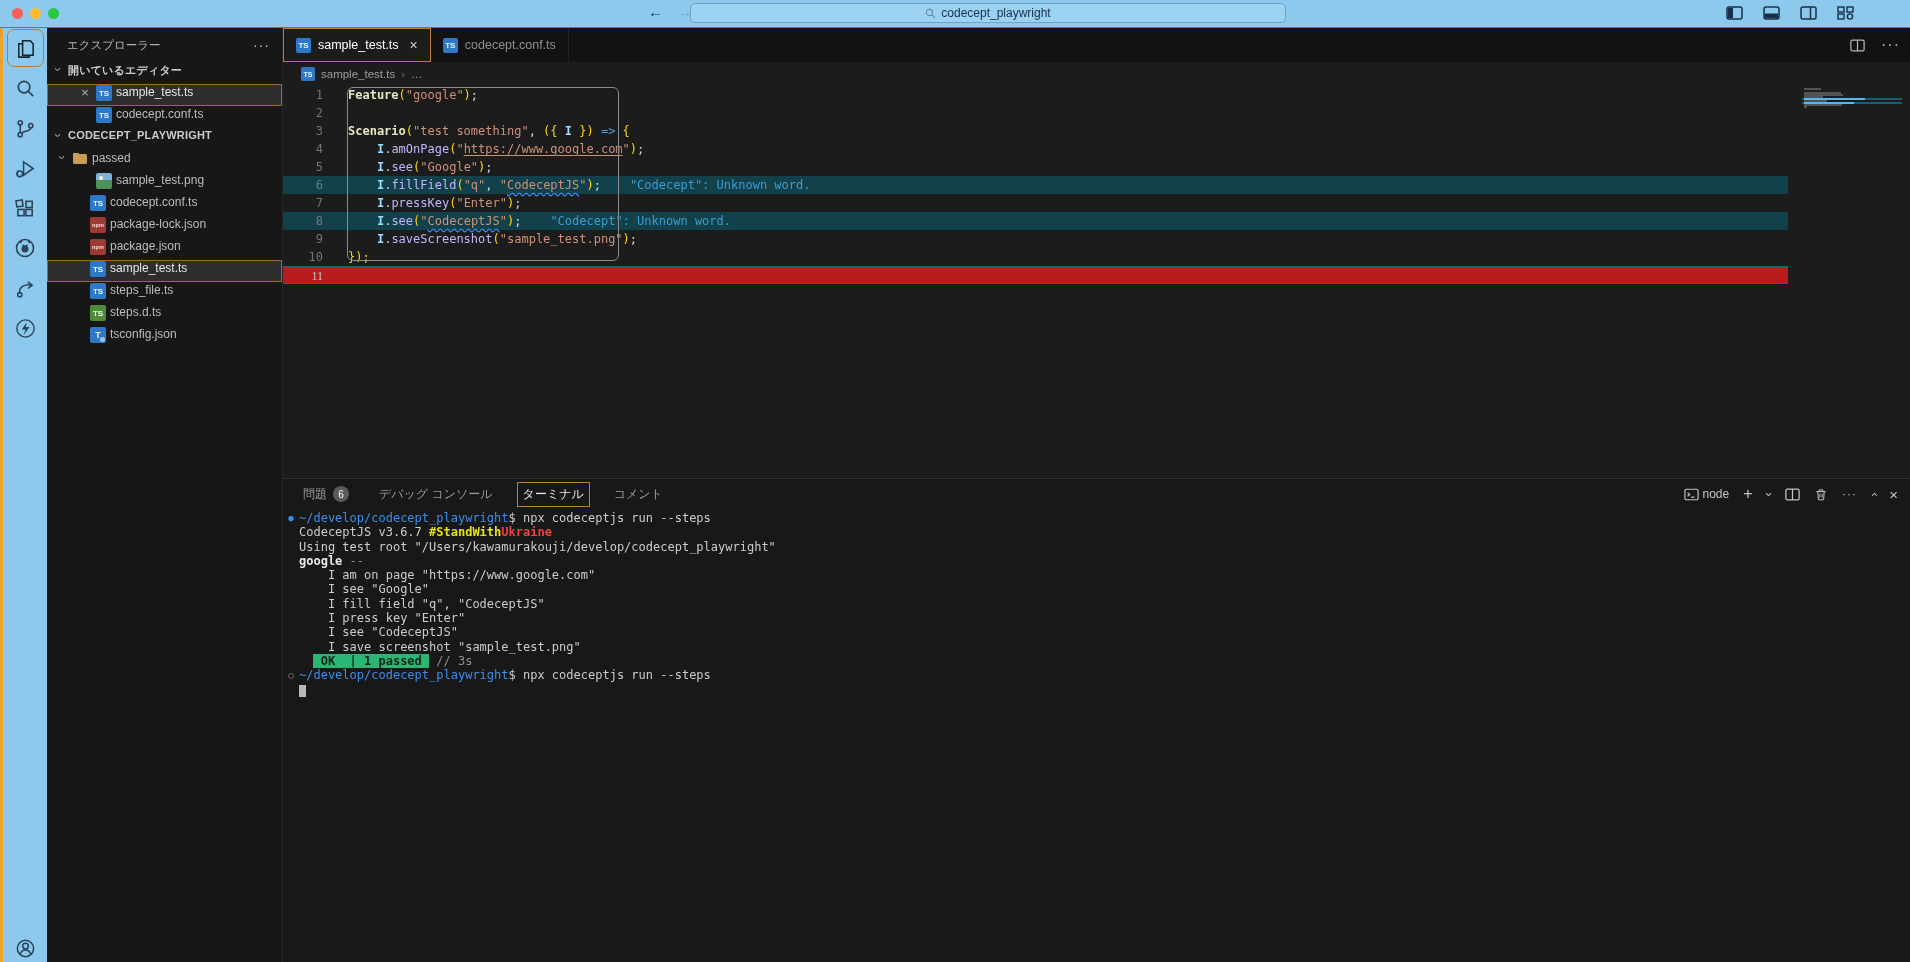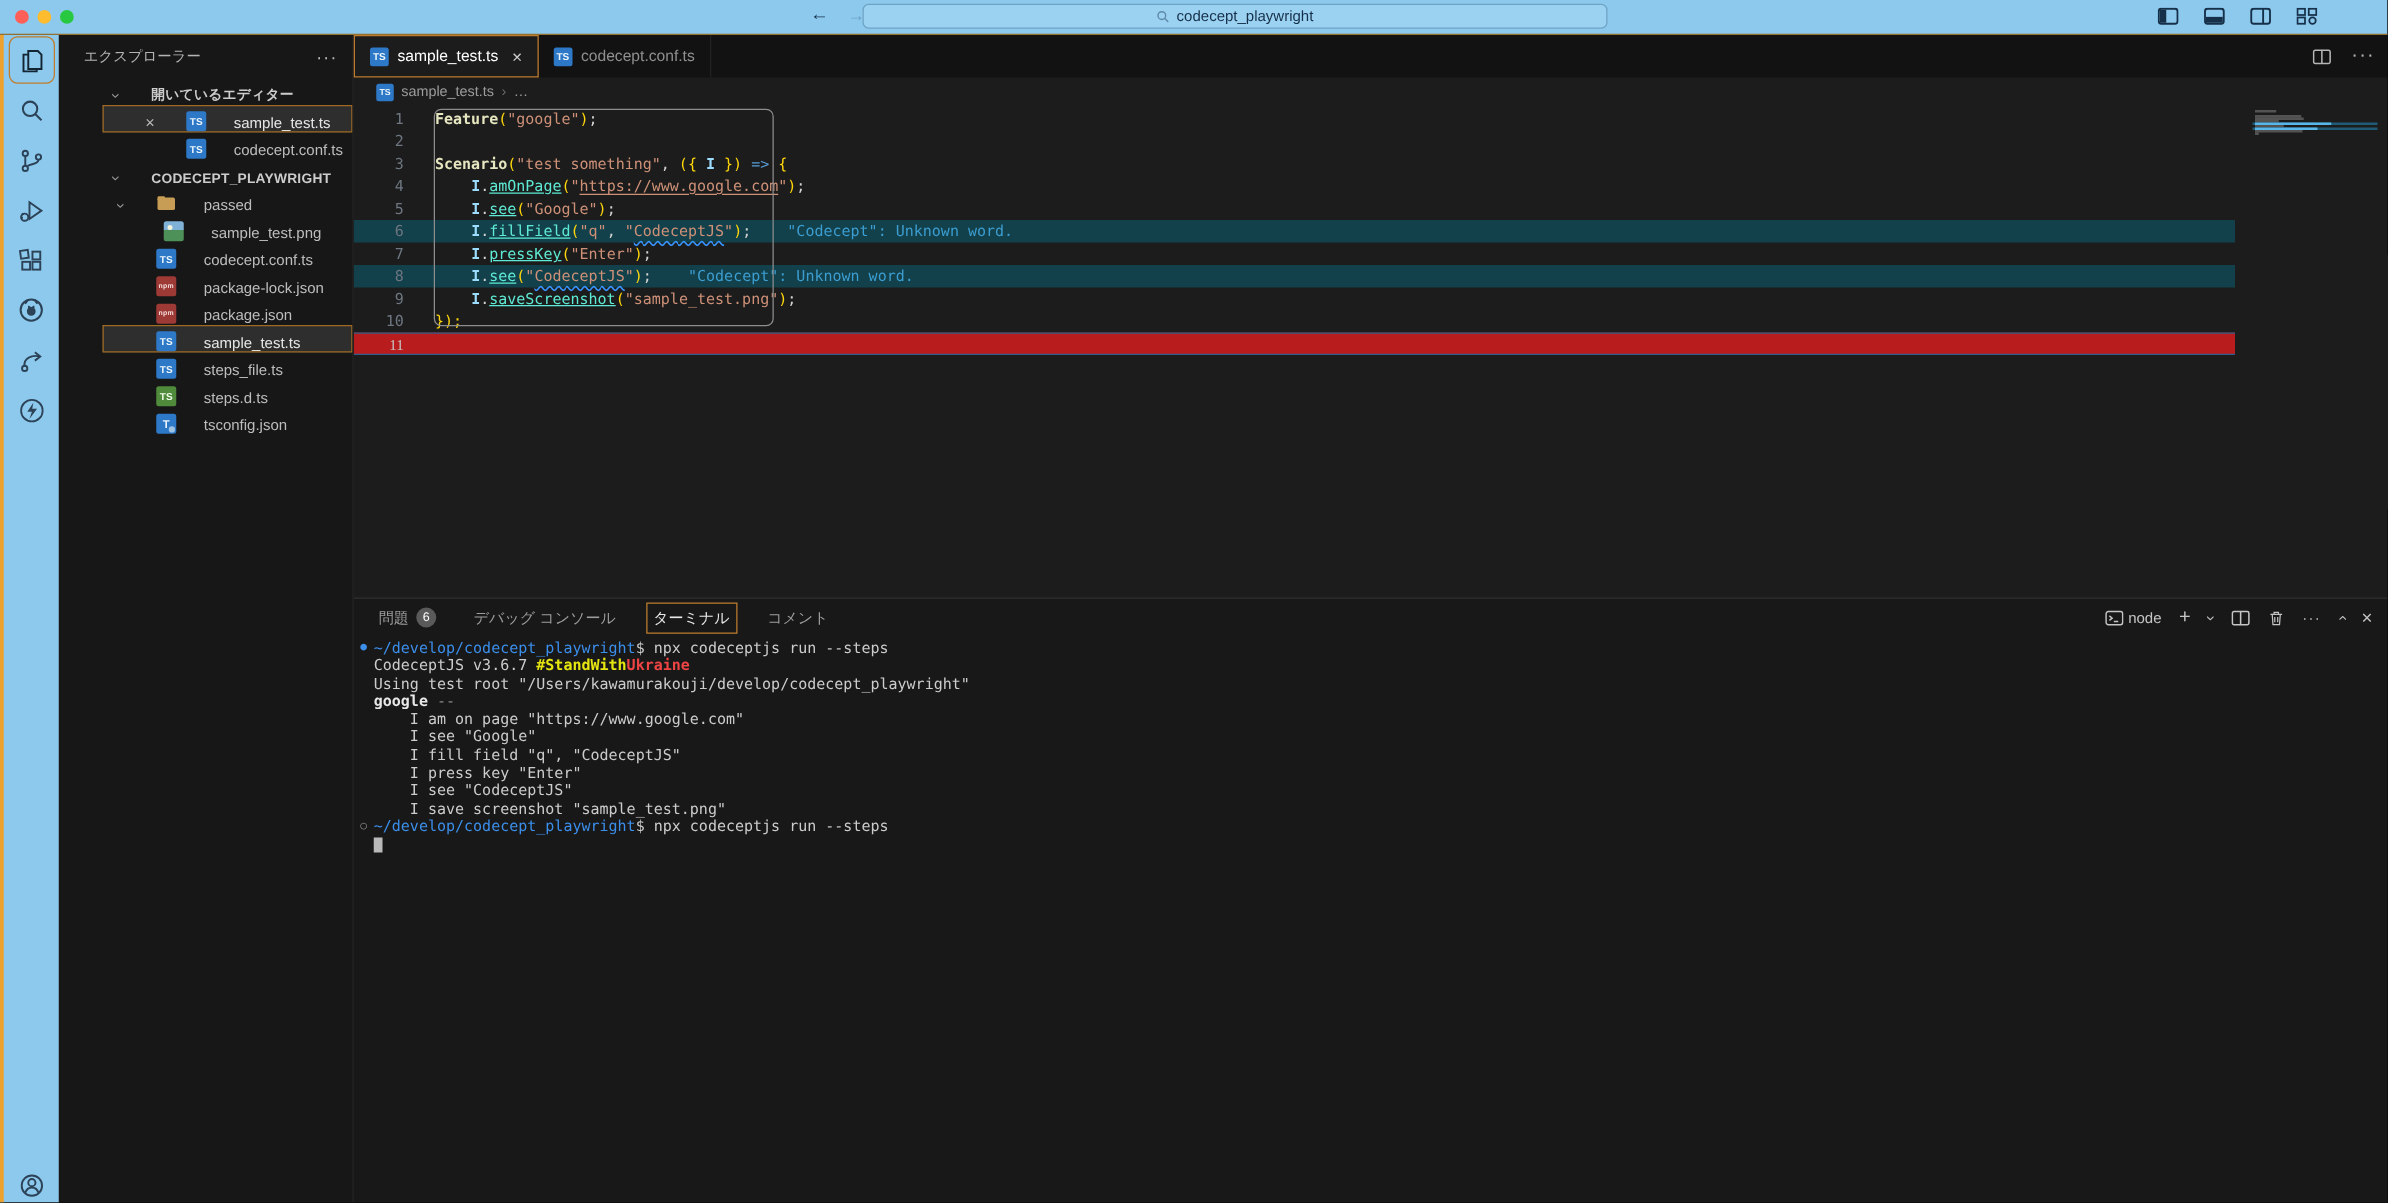--- a/index.html
+++ b/index.html
@@ -26,21 +26,21 @@
   .activitybar { width:47px; background:#8cc9ed; border-left:3px solid #eda22f; position:relative; flex:none; }
   .ab-item { width:44px; height:40px; display:flex; align-items:center; justify-content:center; color:#2c4257; }
   .ab-item.active { color:#132433; position:relative; }
   .ab-item.active::before { content:""; position:absolute; left:4px; top:1px; width:35px; height:36px; border:1.5px solid #c07c2a; border-radius:7px; }
   .ab-bottom { position:absolute; bottom:-6px; left:0; }
 
   
   .sidebar { width:236px; background:#171717; border-right:1px solid #262626; flex:none; color:#bdbdbd; font-size:12px; overflow:hidden; }
   .sb-header { height:34px; display:flex; align-items:center; padding:0 12px 0 20px; color:#b4b4b4; font-size:11.5px; }
   .sb-header .dots { margin-left:auto; color:#c0c0c0; font-size:14px; letter-spacing:1px; }
-  .srow { height:22px; display:flex; align-items:flex-end; gap:22px; white-space:nowrap; border:1px solid transparent;margin-left:35px; }
+  .srow { height:22px; display:flex; align-items:flex-start; gap:4px; white-space:nowrap; border:1px solid transparent; }
   .srow.sel { background:#2e2e2e; border-color:#a06a22; color:#e6e6e6; }
   .srow .lbl { font-size:12px; }
   .sect { font-weight:bold; font-size:11px; color:#cccccc; letter-spacing:.2px; }
   .chev { display:inline-block; color:#9a9a9a; font-size:13px; line-height:1; transform:rotate(90deg); width:12px; text-align:center; flex:none; }
   .closex { width:14px; color:#b8b8b8; font-size:13px; text-align:center; flex:none; }
   .spacer14 { width:14px; flex:none; }
   .fico { width:16px; height:16px; flex:none; border-radius:2px; display:flex; align-items:center; justify-content:center; font-weight:bold; position:relative; }
   .ic-ts { background:#2d79c7; color:#eaf4fc; font-size:8px; }
   .ic-tsg { background:#4f8b3a; color:#eefce9; font-size:8px; }
   .ic-tsc { background:#2d79c7; color:#eaf4fc; font-size:9px; }
@@ -67,21 +67,21 @@
   
   .editor { flex:1; position:relative; background:#1c1c1c; font-family:"DejaVu Sans Mono","Liberation Mono",monospace; font-size:12px; overflow:hidden; }
   .codeline { position:absolute; left:0; right:0; height:18px; line-height:18px; white-space:pre; }
   .codeline .ln { position:absolute; left:0; width:40px; text-align:right; color:#6e7681; }
   .codeline .code { position:absolute; left:65px; }
   .codeline.hl-lens { background:#12404b; right:122px; }
   .codeline.hl-cur { background:#b91c1c; right:122px; border-top:1px solid #2e5d8a; border-bottom:1px solid #2e5d8a;font-family:Liberation Serif, serif; }
   .codeline.hl-cur .ln { color:#c6c6c6; }
   .codebox { position:absolute; left:64px; top:1px; width:272px; height:174px; border:1px solid #8d8d8d; border-radius:6px; pointer-events:none; z-index:5; }
   .s-kw { color:#e6e6c0; font-weight:bold; }
-  .s-fn { color:#5eead4;text-decoration:underline; }
+  .s-fn { color:#c4b5fd; }
   .s-var { color:#9cdcfe; font-weight:bold; }
   .s-str { color:#ce9178; }
   .s-strU { color:#ce9178; text-decoration:underline; text-underline-offset:2px; }
   .s-strW { color:#ce9178; text-decoration:underline wavy #3794ff; text-underline-offset:3px; }
   .s-p1 { color:#ffd70b; }
   .s-arr { color:#569cd6; }
   .s-pun { color:#d4d4d4; }
   .s-lens { color:#3c9dd0; }
   .minimap { position:absolute; right:8px; top:2px; width:100px; z-index:4; }
   .mmrow { height:2px; margin-bottom:0; position:relative; }
@@ -408,19 +408,20 @@
             <div class="trow"><span class="tmark"></span><span><span>Using test root "/Users/kawamurakouji/develop/codecept_playwright"</span></span></div>
             <div class="trow"><span class="tmark"></span><span></span></div>
             <div class="trow"><span class="tmark"></span><span><span class="t-boldw">google </span><span class="t-gray">--</span></span></div>
             <div class="trow"><span class="tmark"></span><span><span>    I am on page "https://www.google.com"</span></span></div>
             <div class="trow"><span class="tmark"></span><span><span>    I see "Google"</span></span></div>
             <div class="trow"><span class="tmark"></span><span><span>    I fill field "q", "CodeceptJS"</span></span></div>
             <div class="trow"><span class="tmark"></span><span><span>    I press key "Enter"</span></span></div>
             <div class="trow"><span class="tmark"></span><span><span>    I see "CodeceptJS"</span></span></div>
             <div class="trow"><span class="tmark"></span><span><span>    I save screenshot "sample_test.png"</span></span></div>
             <div class="trow"><span class="tmark"></span><span></span></div>
+            <div class="trow"><span class="tmark"></span><span><span>  </span><span class="t-badge"> OK  | 1 passed </span><span> </span><span class="t-gray">// 3s</span></span></div>
             <div class="trow"><span class="tmark mk-gray">○</span><span><span class="t-blue">~/develop/codecept_playwright</span><span>$ npx codeceptjs run --steps</span></span></div>
             <div class="trow"><span class="tmark"></span><span><span class="t-cursor"> </span></span></div>
           </div>
       </div>
     </div>
   </div>
 </div>
 
 </body></html>

